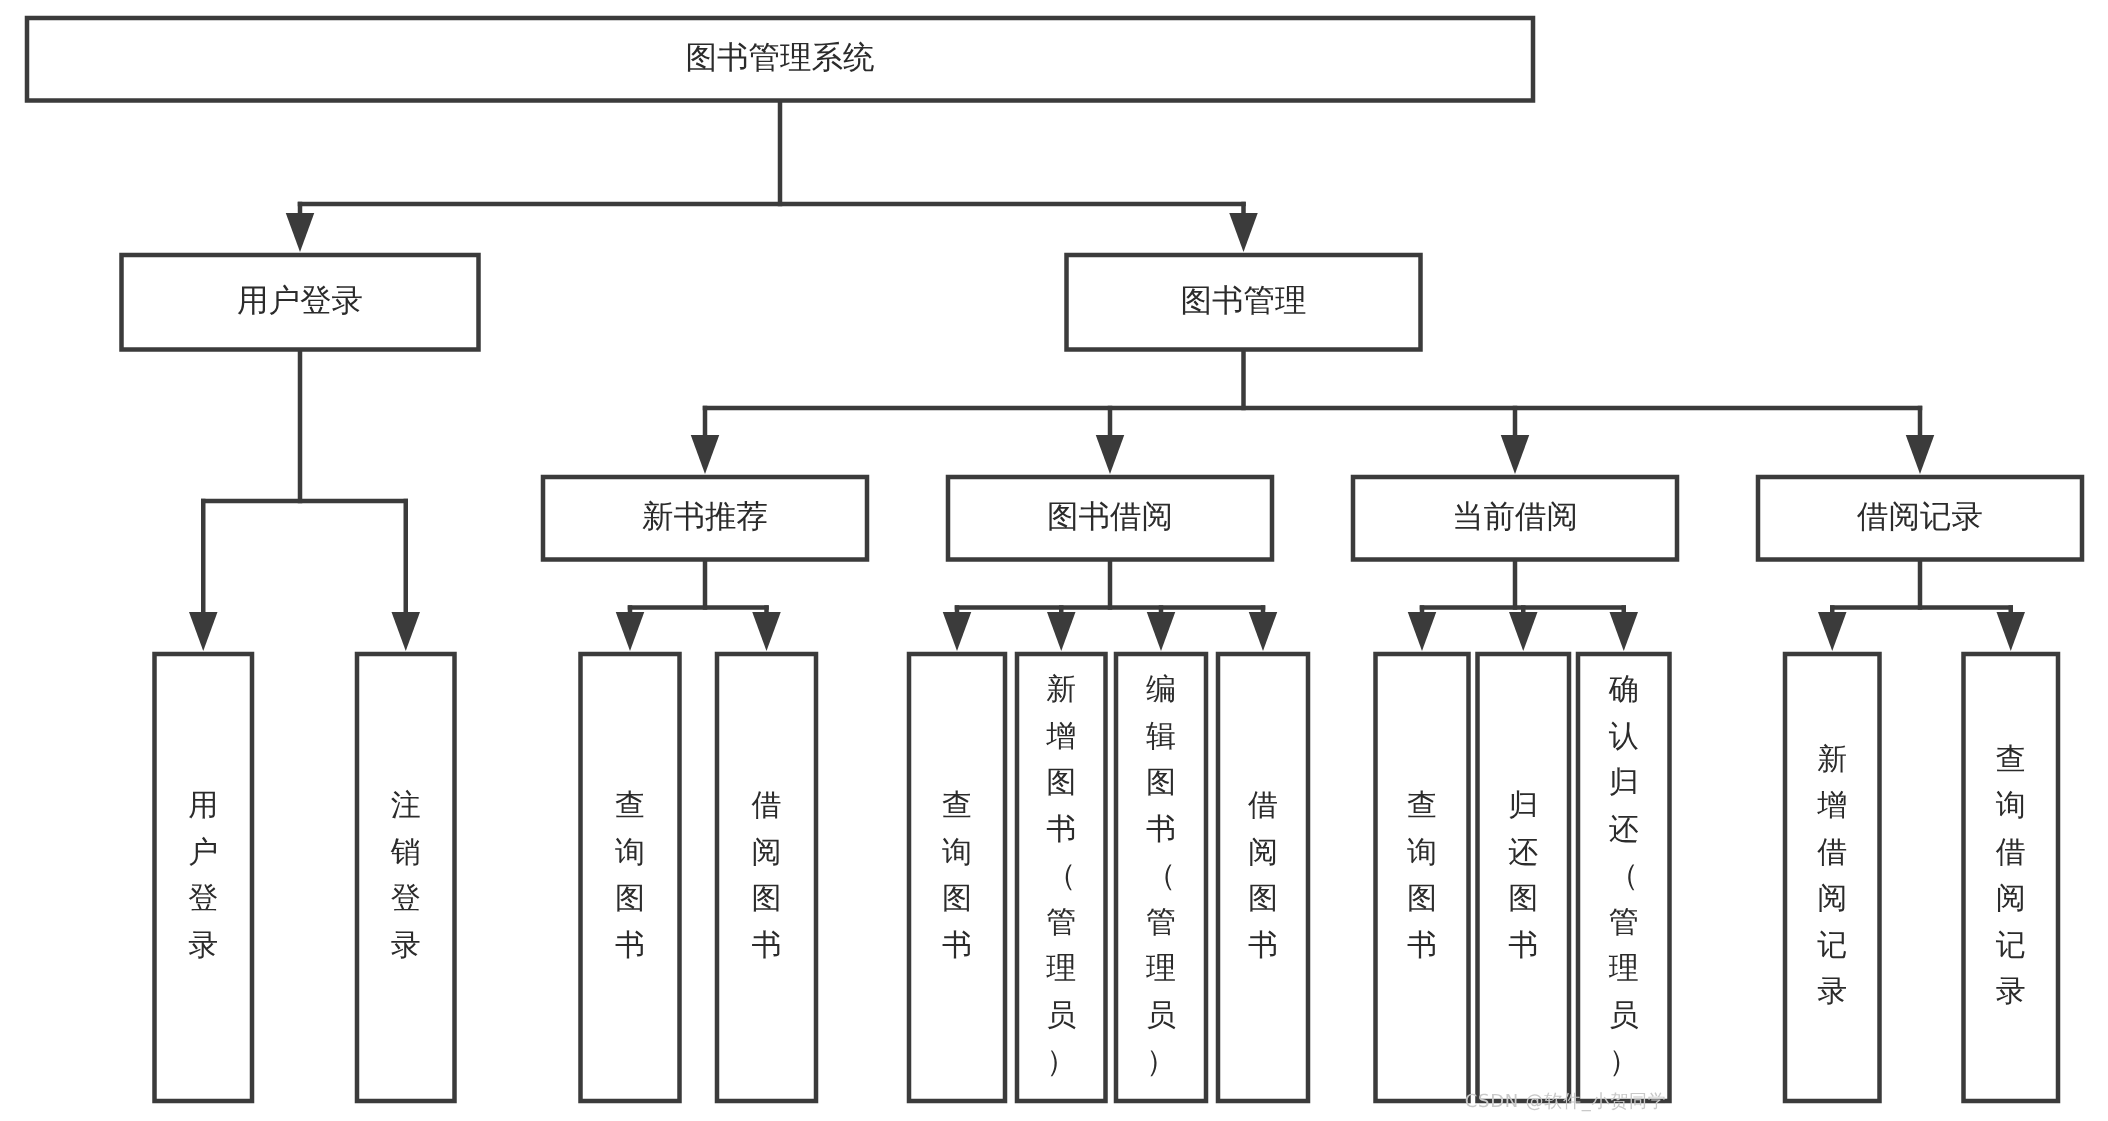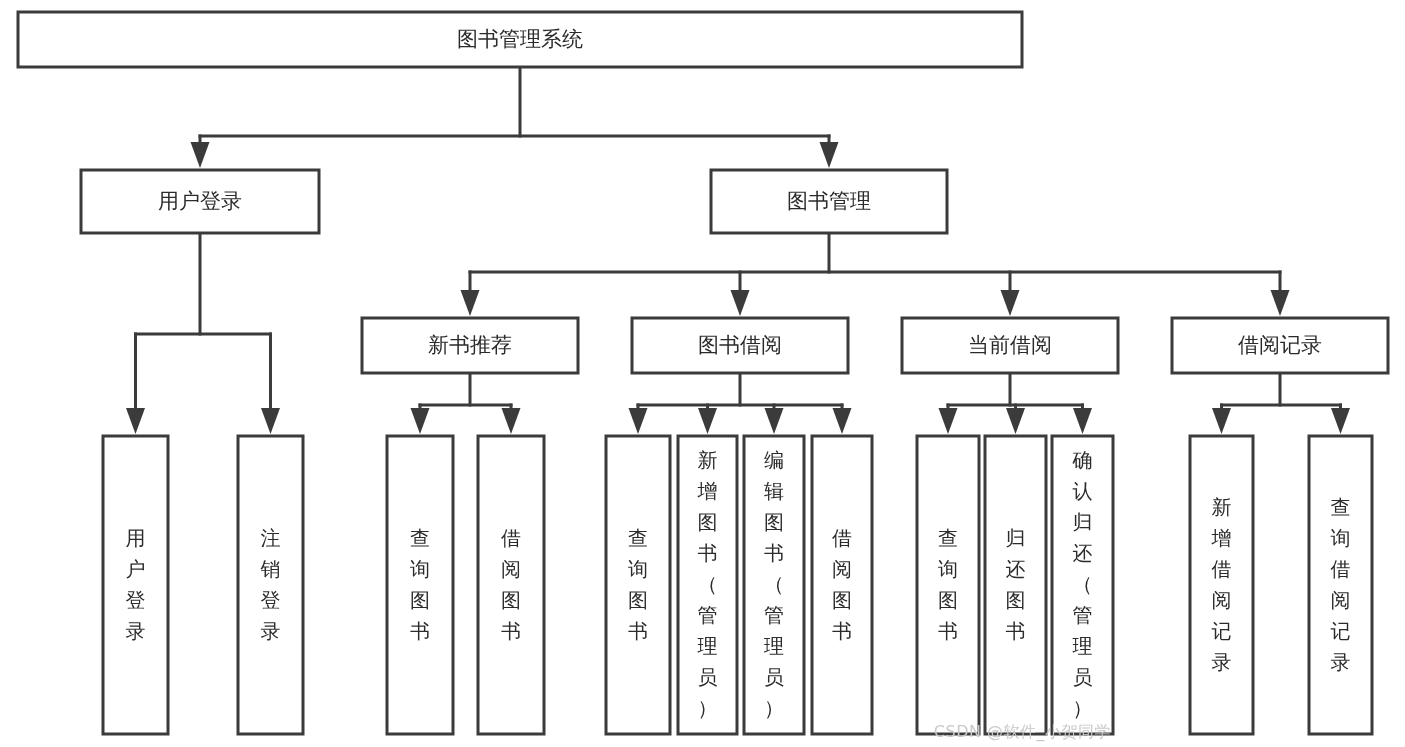--- a/index.html
+++ b/index.html
@@ -16,21 +16,21 @@
     fill:#2b2b2b;
     font-family:"DejaVu Sans","Liberation Sans",sans-serif;
     text-anchor:middle;
     dominant-baseline:middle;
   }
   .h-label{font-size:21px;}
   .v-label{font-size:20px;}
   .watermark{
     position:absolute;
     right:8px;bottom:4px;
-    font-size:16px;
+    font-size:12px;
     color:#c9c9c9;
     font-family:"DejaVu Sans","Liberation Sans",sans-serif;
     white-space:nowrap;
     letter-spacing:0.5px;
   }
 </style>
 </head>
 <body>
 
 <div id="diagram-root">

